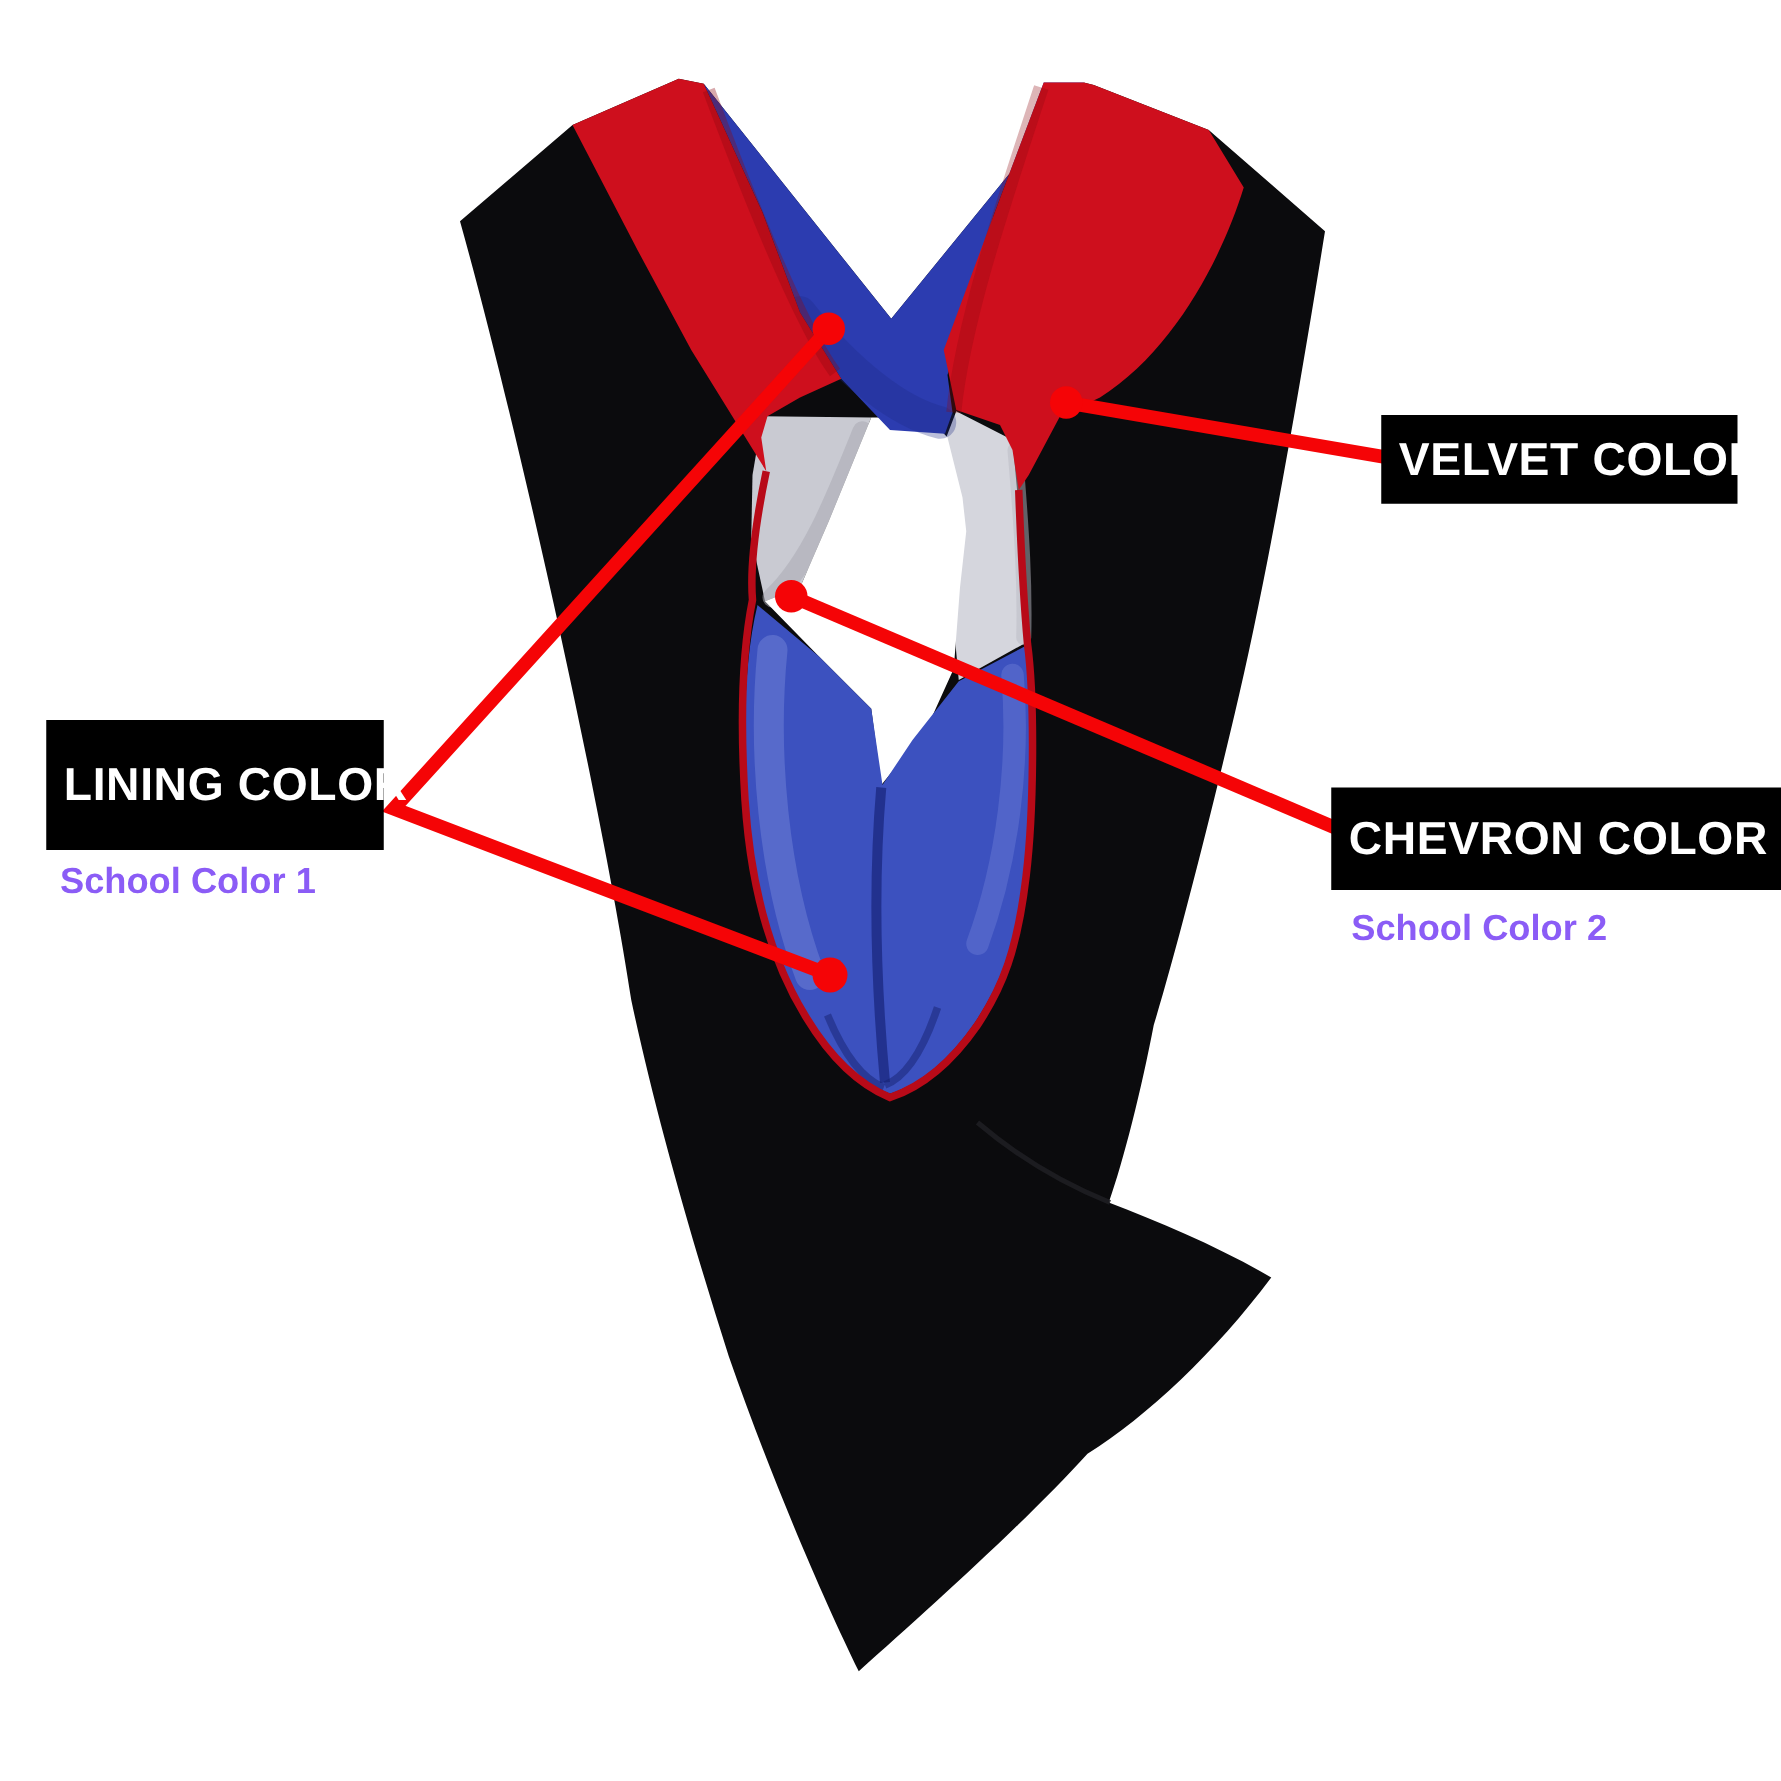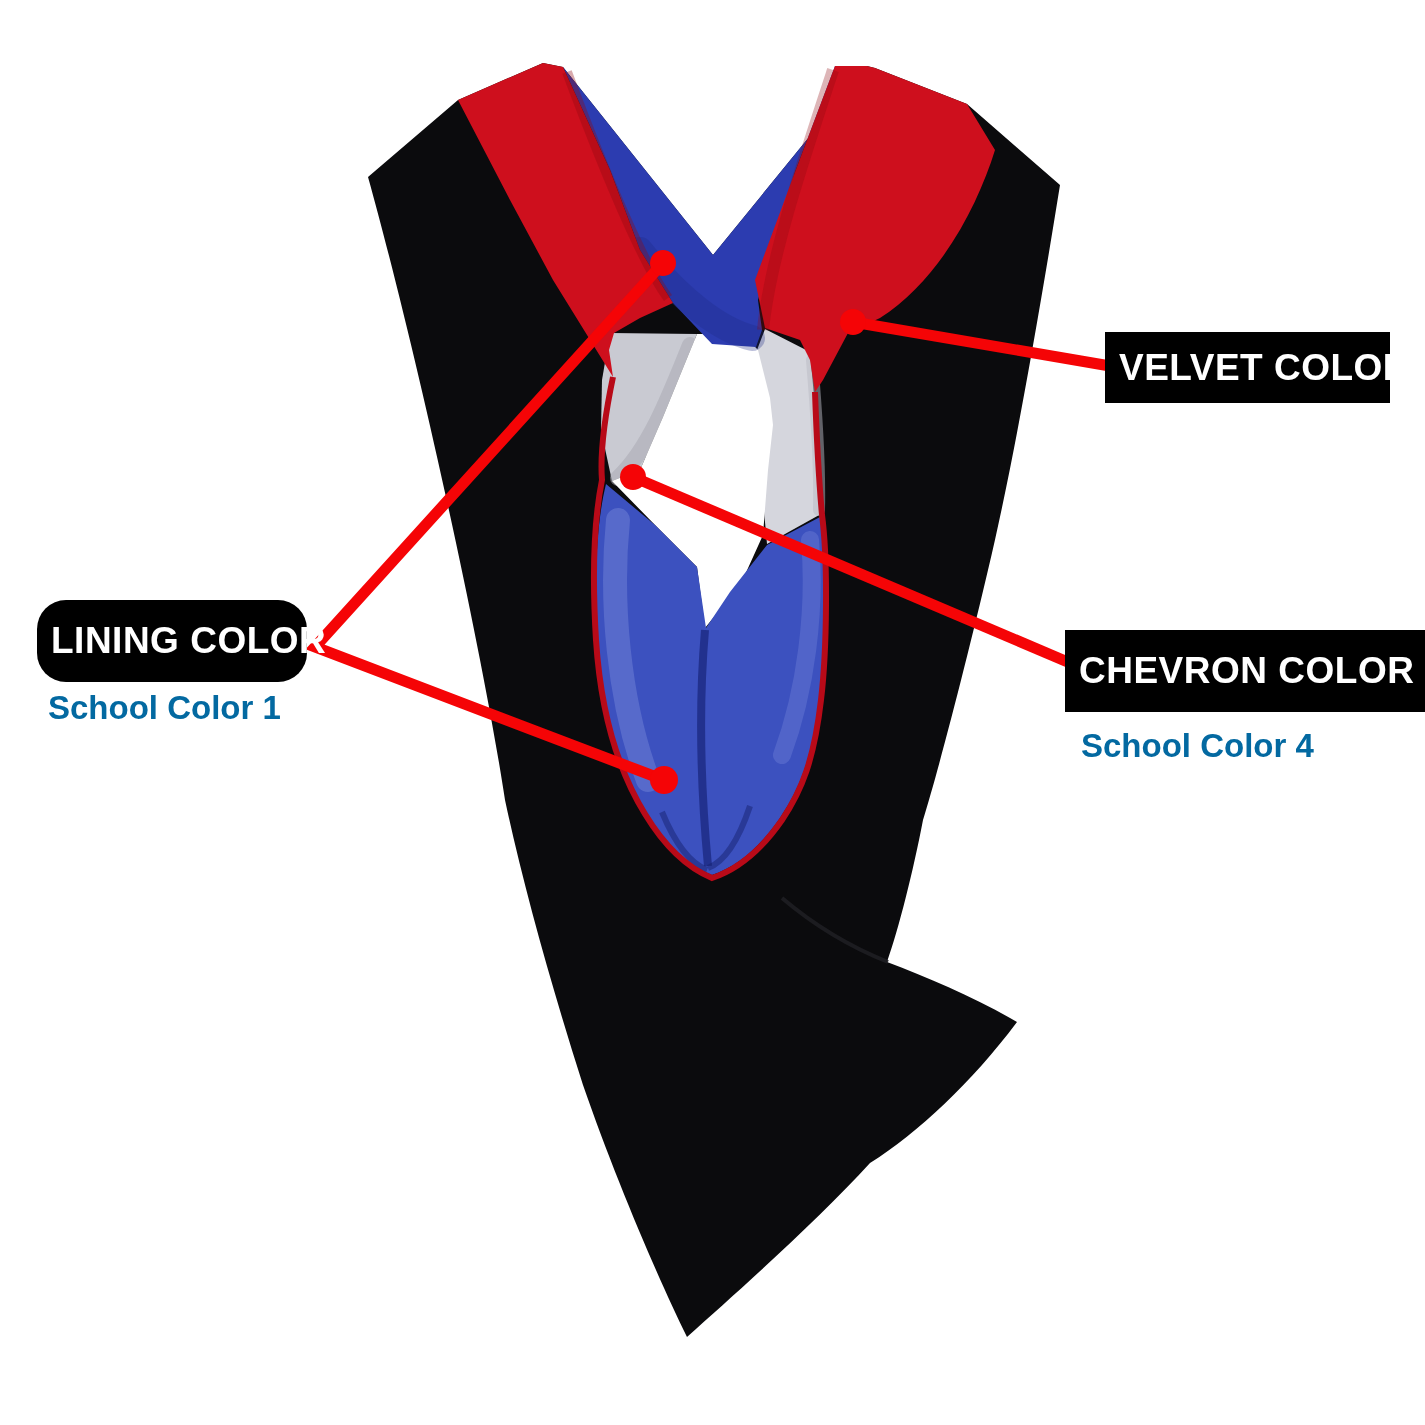--- a/index.html
+++ b/index.html
@@ -3,23 +3,23 @@
 <meta charset="utf-8">
 <style>
   html,body{margin:0;padding:0;background:#ffffff;}
   #stage{position:relative;width:1425px;height:1425px;background:#ffffff;overflow:hidden;
          font-family:"Liberation Sans",sans-serif;}
   #hood-svg{position:absolute;left:0;top:0;width:1425px;height:1425px;}
   .callout{position:absolute;background:#000000;color:#ffffff;display:flex;align-items:center;
            padding-left:14px;box-sizing:border-box;font-weight:bold;font-size:37px;
            letter-spacing:0.5px;white-space:nowrap;}
   #velvet-label{left:1105px;top:332px;width:285px;height:71px;}
-  #lining-label{left:37px;top:600px;width:270px;height:82px;border-radius:29px;}
+  #lining-label{left:37px;top:576px;width:270px;height:104px;}
   #chevron-label{left:1065px;top:630px;width:376px;height:82px;}
-  .subnote{position:absolute;color:#0369a1;font-weight:bold;font-size:33px;white-space:nowrap;}
+  .subnote{position:absolute;color:#8b5cf6;font-weight:bold;font-size:29px;white-space:nowrap;}
   #lining-note{left:48px;top:689px;}
   #chevron-note{left:1081px;top:727px;}
 </style>
 </head>
 <body>
 
 <div id="stage">
 
   <svg id="hood-svg" viewBox="0 0 1425 1425" xmlns="http://www.w3.org/2000/svg">
 
@@ -105,15 +105,15 @@
   </div>
 
   <div class="callout" id="lining-label">
     <span>LINING COLOR</span>
   </div>
   <div class="subnote" id="lining-note">School Color 1</div>
 
   <div class="callout" id="chevron-label">
     <span>CHEVRON COLOR</span>
   </div>
-  <div class="subnote" id="chevron-note">School Color 4</div>
+  <div class="subnote" id="chevron-note">School Color 2</div>
 
 </div>
 
 </body></html>

